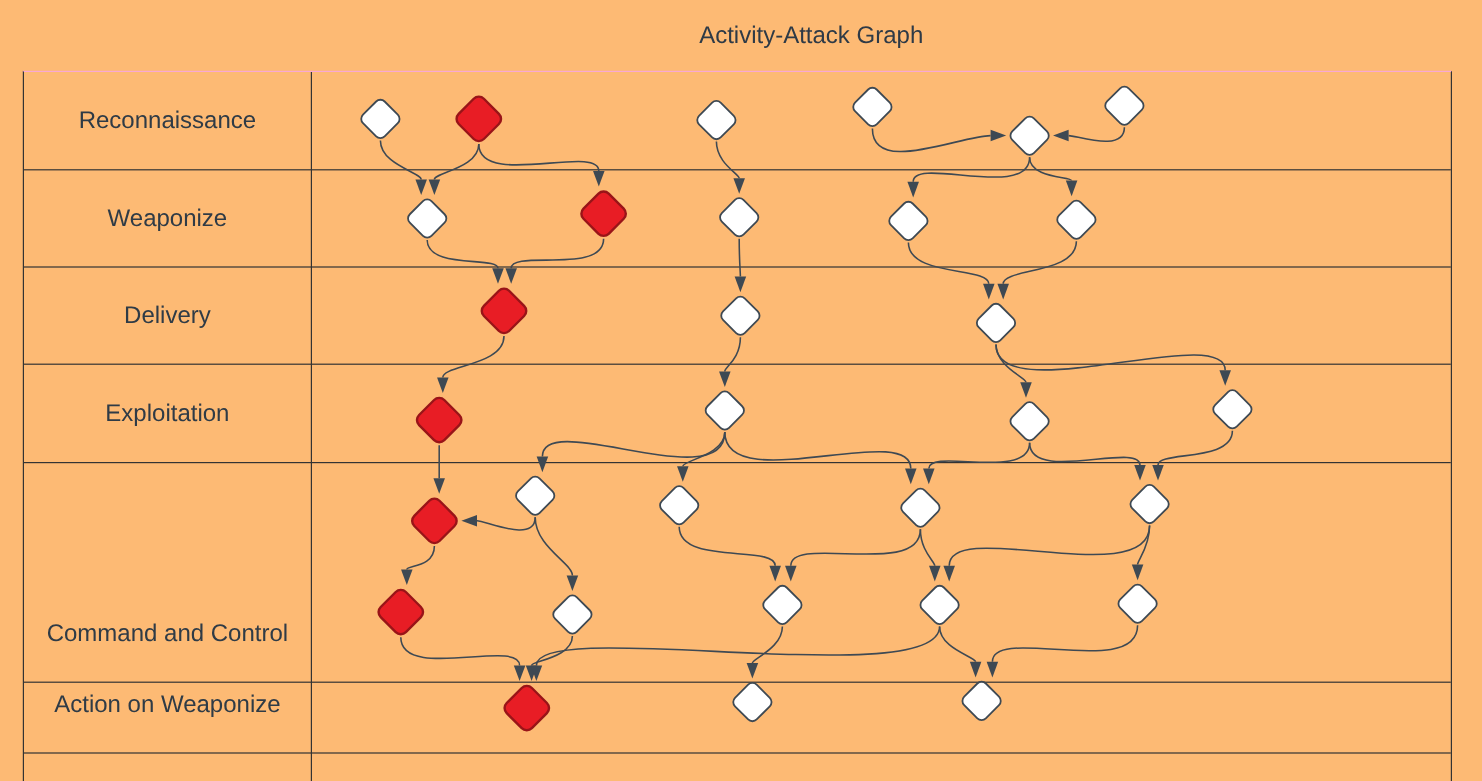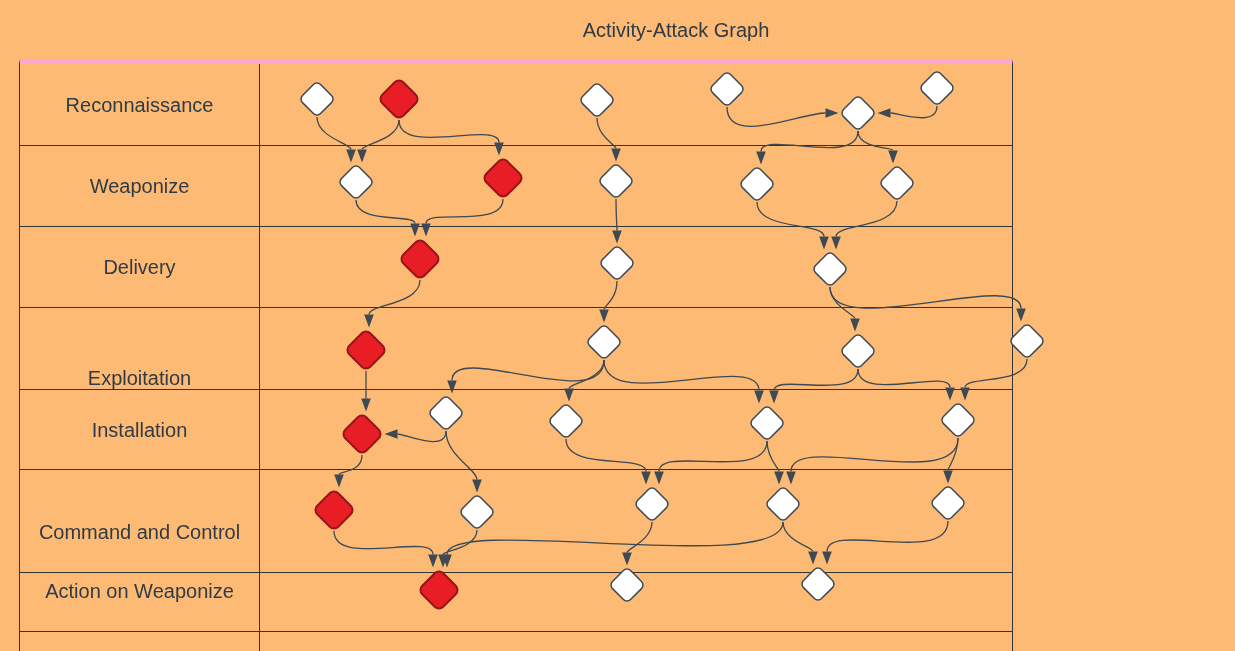--- a/index.html
+++ b/index.html
@@ -6,22 +6,22 @@
   .stage{
     position:relative;width:1235px;height:651px;background:#fdba74;overflow:hidden;
     font-family:"Liberation Sans", sans-serif;
     padding-left:25px;
   }
   .title{
     position:absolute;top:19px;left:676px;transform:translateX(-50%);
     font-size:20px;color:#2e3a46;white-space:nowrap;z-index:3;
   }
   .table{
-    position:absolute;left:19px;top:59px;width:994px;height:592px;
-    border-top:5px solid #f9a8d4;border-left:1px solid #333;border-right:1px solid #333;
+    position:absolute;left:19px;top:59px;width:1191px;height:592px;
+    border-top:1px solid #f9a8d4;border-left:1px solid #333;border-right:1px solid #333;
     box-sizing:border-box;z-index:1;
   }
   .col-divider{
     position:absolute;left:239px;top:0;height:592px;width:0;
     border-left:1px solid #333;
   }
   .row{
     position:absolute;left:0;width:100%;box-sizing:border-box;
     border-bottom:1px solid #333;display:flex;align-items:center;
   }
@@ -44,25 +44,22 @@
 
     <div class="row" style="top:0;height:82px;">
       <div class="label-cell">Reconnaissance</div>
     </div>
     <div class="row" style="top:163px;height:81px;">
       <div class="label-cell">Delivery</div>
     </div>
     <div class="row" style="top:82px;height:81px;">
       <div class="label-cell">Weaponize</div>
     </div>
-    <div class="row" style="top:244px;height:82px;align-items:flex-end;">
+    <div class="row" style="top:244px;height:82px;">
       <div class="label-cell">Exploitation</div>
-    </div>
-    <div class="row" style="top:326px;height:80px;">
-      <div class="label-cell">Installation</div>
     </div>
     <div class="row" style="top:428px;height:81px;">
       <div class="label-cell">Command and Control</div>
     </div>
     <div class="row" style="top:487px;height:81px;">
       <div class="label-cell">Action on Weaponize</div>
     </div>
     <div class="row partial" style="top:568px;height:24px;"></div>
   </div>
 

